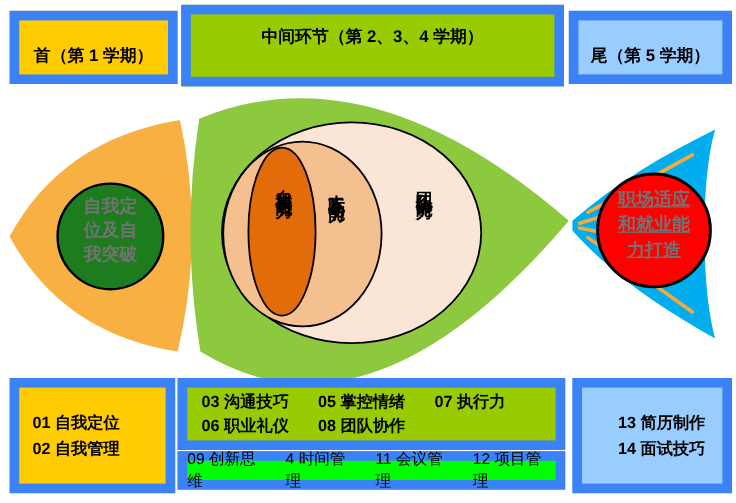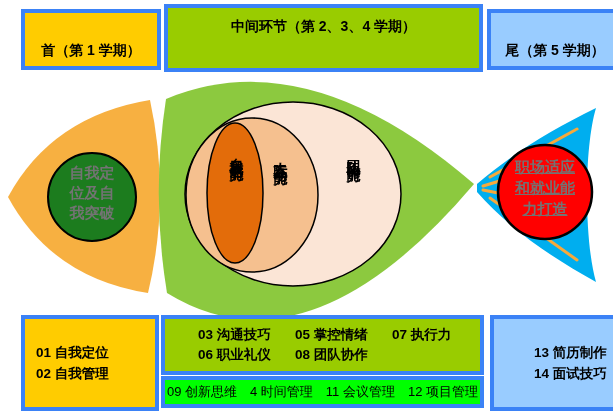--- a/index.html
+++ b/index.html
@@ -1,20 +1,20 @@
 <!DOCTYPE html>
 <html><head>
 <meta charset="utf-8">
 <style>
   html,body{margin:0;padding:0;background:#fff;}
   .canvas{
     position:relative;width:613px;height:419px;background:#ffffff;overflow:hidden;
     font-family:"Liberation Sans","DejaVu Sans",sans-serif;color:#000;
   }
-  .box{position:absolute;border:4px solid #3b82f6;box-sizing:border-box;margin-left:13px;}
+  .box{position:absolute;border:8px solid #3b82f6;box-sizing:border-box;}
   
   .stage-first{left:8px;top:9px;width:140px;height:61px;background:#FFCC00;
     display:flex;align-items:flex-end;justify-content:center;padding-bottom:6px;
     font-weight:bold;font-size:14px;}
   .stage-middle{left:151px;top:4px;width:319px;height:68px;background:#99CC00;}
   .stage-middle-title{position:absolute;left:0;right:0;top:0;height:38px;
     display:flex;align-items:center;justify-content:center;
     font-weight:bold;font-size:14px;}
   .stage-middle-sub{position:absolute;left:-2px;right:-2px;bottom:-2px;height:30px;
     background:#00FF00;border:2px solid #000;box-sizing:border-box;
@@ -29,27 +29,27 @@
     text-align:center;line-height:20px;}
   .tail-circle-label{line-height:21px;text-decoration:underline;}
   .vlabel{position:absolute;writing-mode:vertical-rl;text-orientation:upright;
     font-weight:bold;font-size:14px;letter-spacing:2px;color:#000;}
   
   .module-first{left:8px;top:315px;width:138px;height:96px;background:#FFCC00;
     display:flex;flex-direction:column;justify-content:center;
     padding-left:11px;font-weight:bold;font-size:13.5px;line-height:21px;}
   .module-middle{left:148px;top:315px;width:323px;height:60px;background:#99CC00;
     display:grid;grid-template-columns:97px 97px auto;align-content:center;
-    row-gap:2px;padding-left:33px;font-weight:bold;font-size:13.5px;}
+    row-gap:2px;padding-left:12px;font-weight:bold;font-size:13.5px;}
   .module-strip{left:148px;top:376px;width:323px;height:32px;background:#00FF00;
     display:flex;align-items:center;justify-content:center;gap:13px;
     font-size:13px;}
   .module-last{left:477px;top:315px;width:133px;height:96px;background:#99CCFF;
     display:flex;flex-direction:column;justify-content:center;
-    padding-left:40px;font-weight:bold;font-size:13.5px;line-height:21px;}
+    padding-left:30px;font-weight:bold;font-size:13.5px;line-height:21px;}
 </style>
 </head>
 <body>
 
 <div class="canvas">
 
   <svg class="fish-svg" viewBox="0 0 613 419">
 
     <path d="M 8 197 Q 52 116 150 100 Q 171 197 148 293 Q 52 278 8 197 Z" fill="#F7B041"></path>
     <circle cx="92" cy="197" r="44" fill="#1C7C1E" stroke="#000" stroke-width="2"></circle>

